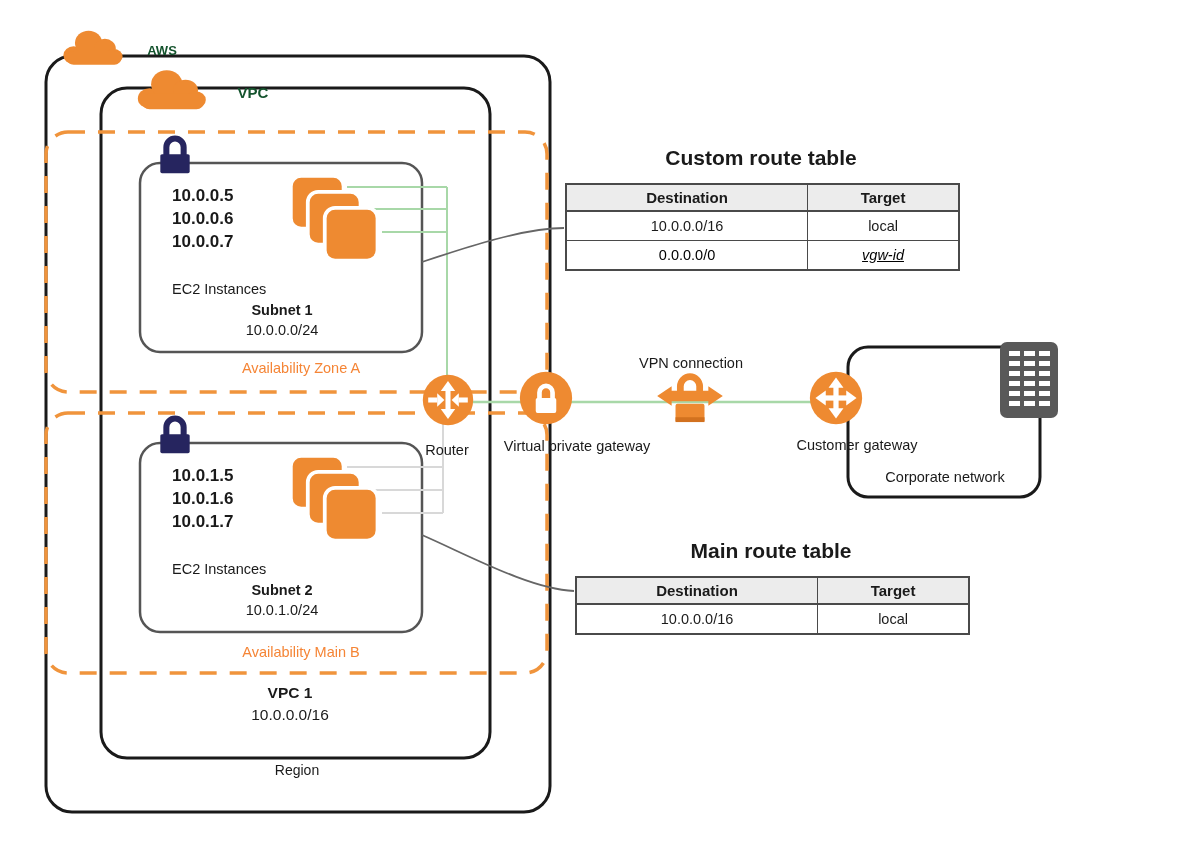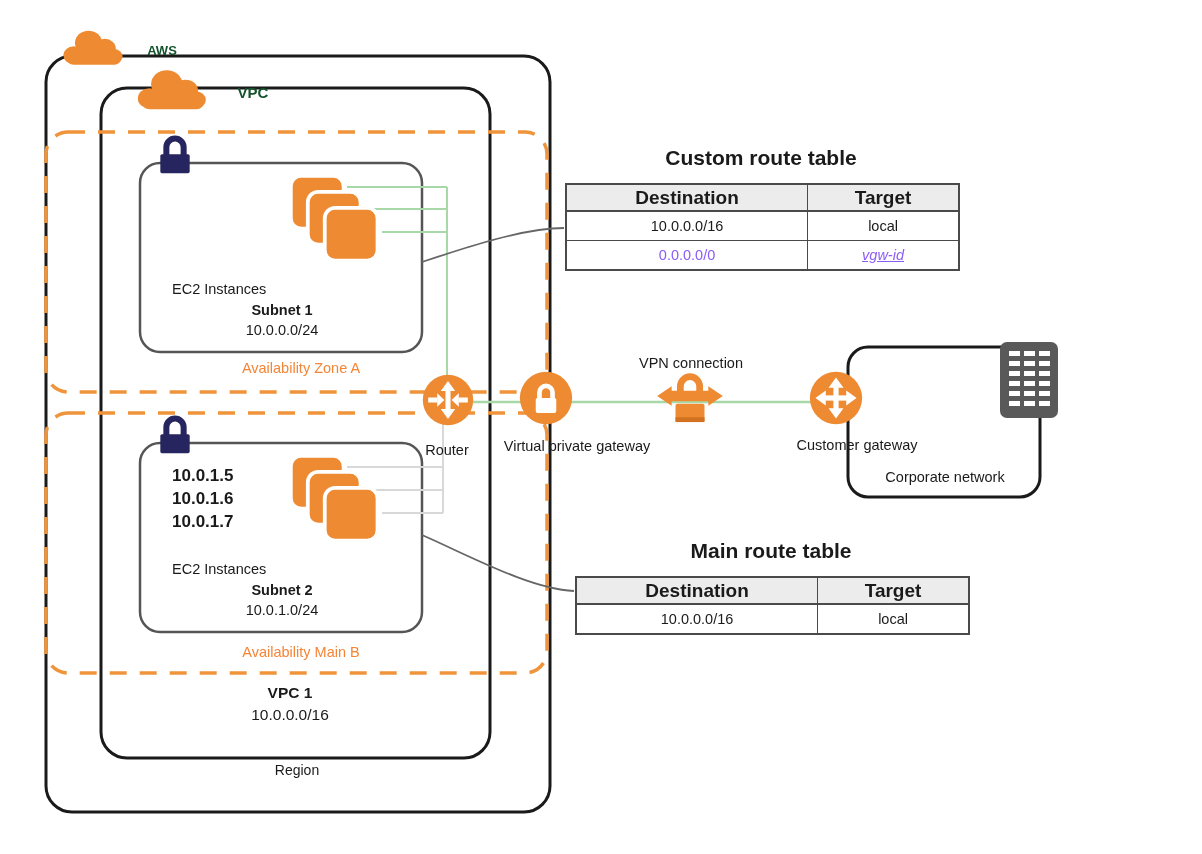--- a/index.html
+++ b/index.html
@@ -13,26 +13,26 @@
   .ctr{transform:translateX(-50%);}
   .bold{font-weight:bold;}
   .orange-text{color:#f58536;}
   .cloud-label{position:absolute;color:#14532d;font-weight:bold;text-align:center;width:100%;}
   .ip-list{position:absolute;font-size:17px;font-weight:600;line-height:23px;color:#1a1a1a;}
   .ip-list span{display:block;}
   
   .rt{position:absolute;border-collapse:collapse;background:#fff;}
   .rt table{border-collapse:collapse;width:100%;}
   .rt th,.rt td{border:1.6px solid #4a4a4a;text-align:center;padding:0;}
-  .rt th{background:#ececec;font-size:19px;font-weight:bold;height:25px;border-bottom-width:2.5px;}
+  .rt th{background:#ececec;font-size:15px;font-weight:bold;height:25px;border-bottom-width:2.5px;}
   .rt td{font-size:14.5px;height:28px;}
   .rt{border:1px solid #4a4a4a;}
   .col-dest{width:61.5%;}
   .col-tgt{width:38.5%;}
-  .green-row td{color:#8b5cf6;}
+  .green-row td{color:#000000;}
   .italic{font-style:italic;text-decoration:underline;}
   .rt-title{position:absolute;font-size:21px;font-weight:bold;white-space:nowrap;transform:translateX(-50%);}
 </style>
 </head>
 <body>
 
 <div id="canvas">
 
   <svg id="bg" width="1202" height="854" viewBox="0 0 1202 854">
 
@@ -120,20 +120,25 @@
   <div class="abs" style="left:288px;top:453px;">
     <svg width="98" height="98" viewBox="0 0 104 104">
       <g fill="#ee8a31" stroke="#ffffff" stroke-width="4">
         <rect x="3" y="3" width="56" height="56" rx="11"></rect>
         <rect x="21" y="20" width="56" height="56" rx="11"></rect>
         <rect x="39" y="37" width="56" height="56" rx="11"></rect>
       </g>
     </svg>
   </div>
 
+  <div class="ip-list" style="left:172px;top:184px;">
+    <span>10.0.0.5</span>
+    <span>10.0.0.6</span>
+    <span>10.0.0.7</span>
+  </div>
   <div class="lbl" style="left:172px;top:281px;">EC2 Instances</div>
   <div class="lbl bold ctr" style="left:282px;top:302px;">Subnet 1</div>
   <div class="lbl ctr" style="left:282px;top:322px;">10.0.0.0/24</div>
   <div class="lbl orange-text ctr" style="left:301px;top:360px;">Availability Zone A</div>
 
   <div class="ip-list" style="left:172px;top:464px;">
     <span>10.0.1.5</span>
     <span>10.0.1.6</span>
     <span>10.0.1.7</span>
   </div>

